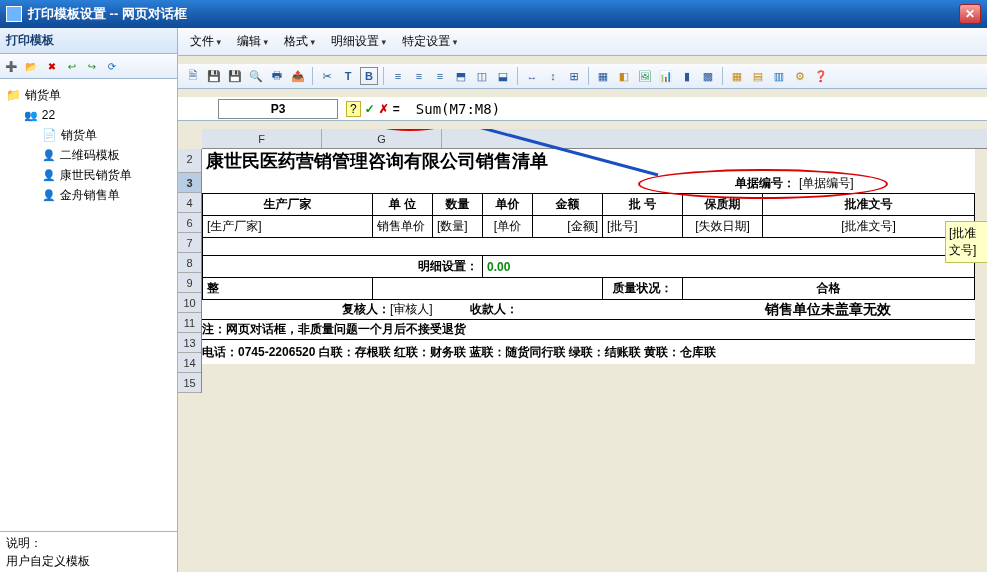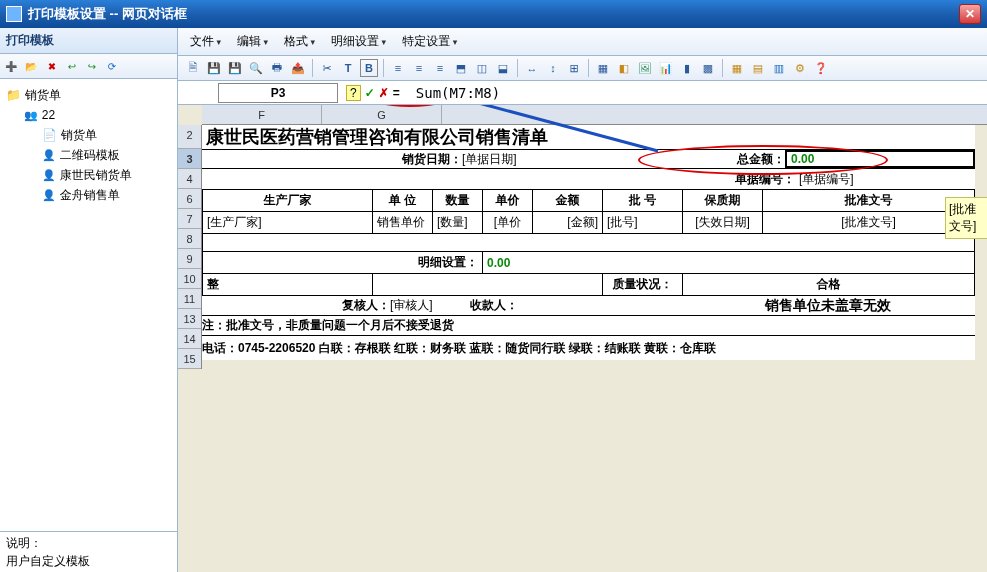--- a/index.html
+++ b/index.html
@@ -11,21 +11,21 @@
     .sidebar { width: 178px; background: #fff; border-right: 1px solid #9db7d1; display:flex; flex-direction:column; }
     .sb-header { background: linear-gradient(to bottom,#eaf2fc,#d6e6f7); border-bottom:1px solid #9db7d1; padding:4px 6px; font-weight:bold; color:#1a3e6f;}
     .sb-toolbar { background: linear-gradient(to bottom,#f9fbfe,#e6eef9); border-bottom:1px solid #9db7d1; padding:4px; display:flex; gap:4px;}
     .sb-toolbar .tbtn { width:16px; height:16px; border:1px solid transparent; display:flex; align-items:center; justify-content:center; cursor:pointer; font-size:10px;}
     .tree { padding:6px; font-size:12px; line-height:20px; }
     .tree .folder::before { content:"📁"; margin-right:4px;}
     .tree .group::before { content:"👥"; margin-right:4px; font-size:11px;}
     .tree .file::before { content:"📄"; margin-right:4px;}
     .tree .user::before { content:"👤"; margin-right:4px; font-size:11px;}
     .tree ul { list-style:none; padding-left:18px;}
-    .content { flex:1; display:flex; flex-direction:column; background:#ece9d8;}
+    .content { flex:1; display:flex; flex-direction:column; background:#ece9d8;gap:8px;}
     .menubar { background: linear-gradient(to bottom,#f9fbfe,#e6eef9); border-bottom:1px solid #9db7d1; padding:3px 6px; display:flex; gap:4px;}
     .menubar span { padding:2px 6px; cursor:pointer;}
     .menubar span::after { content:" ▾"; font-size:9px; color:#333;}
     .iconbar { background: linear-gradient(to bottom,#f9fbfe,#e6eef9); border-bottom:1px solid #9db7d1; padding:3px 6px; display:flex; gap:3px; flex-wrap:wrap;}
     .iconbar .ic { width:18px; height:18px; border:1px solid transparent; display:flex; align-items:center; justify-content:center; font-size:11px; cursor:pointer; color:#2a5a9a;}
     .iconbar .sep { width:1px; height:18px; background:#a8bdd6; margin:0 2px;}
     .formula-row { background:#fff; border-bottom:1px solid #9db7d1; display:flex; align-items:center; height:24px; position:relative;}
     .cell-ref { width:120px; border:1px solid #888; background:#fff; text-align:center; margin-left:40px; padding:2px 4px; font-weight:bold;}
     .fx-controls { display:flex; align-items:center; gap:4px; margin:0 8px;}
     .fx-controls span { cursor:pointer; font-size:12px;}
@@ -169,30 +169,20 @@
         <div>9</div>
         <div>10</div>
         <div>11</div>
         <div>13</div>
         <div>14</div>
         <div>15</div>
       </div>
 
       <div class="sheet">
         <div class="title-row">康世民医药营销管理咨询有限公司销售清单</div>
-        <div class="info-row" style="border-top:1px solid #000;">
-          <div style="width:200px"></div>
-          <span class="bold">销货日期：</span>
-          <span>[单据日期]</span>
-          <div style="flex:1"></div>
-          <span class="bold">总金额：</span>
-          <div class="selected-cell" style="width:190px;height:18px;display:flex;align-items:center;padding:0 4px;">
-            <span class="green">0.00</span>
-          </div>
-        </div>
         <div class="info-row" style="border-bottom:none">
           <div style="flex:1"></div>
           <span class="bold">单据编号：</span>
           <span style="width:180px;padding-left:4px">[单据编号]</span>
         </div>
 
         <table class="grid">
           <tbody>
               <tr>
             <th style="width:170px">生产厂家</th>
@@ -232,21 +222,21 @@
 
         <div class="lbl-row" style="border-bottom:1px solid #000">
           <div style="width:140px"></div>
           <span class="bold">复核人：</span>
           <span style="width:80px">[审核人]</span>
           <span class="bold">收款人：</span>
           <div style="flex:1"></div>
           <span class="bold" style="font-size:14px;padding-right:84px">销售单位未盖章无效</span>
         </div>
         <div class="lbl-row" style="border-bottom:1px solid #000">
-          <span class="bold">注：批准文号，非质量问题一个月后不接受退货</span>
+          <span class="bold">注：网页对话框，非质量问题一个月后不接受退货</span>
         </div>
         <div class="lbl-row" style="height:24px">
           <span class="bold">电话：0745-2206520 白联：存根联  红联：财务联  蓝联：随货同行联  绿联：结账联  黄联：仓库联</span>
         </div>
       </div>
 
       <div class="annotation" style="left:186px; top:-24px; width:92px; height:26px;"></div>
 
       <div class="annotation" style="left:460px; top:40px; width:250px; height:30px;"></div>
 

